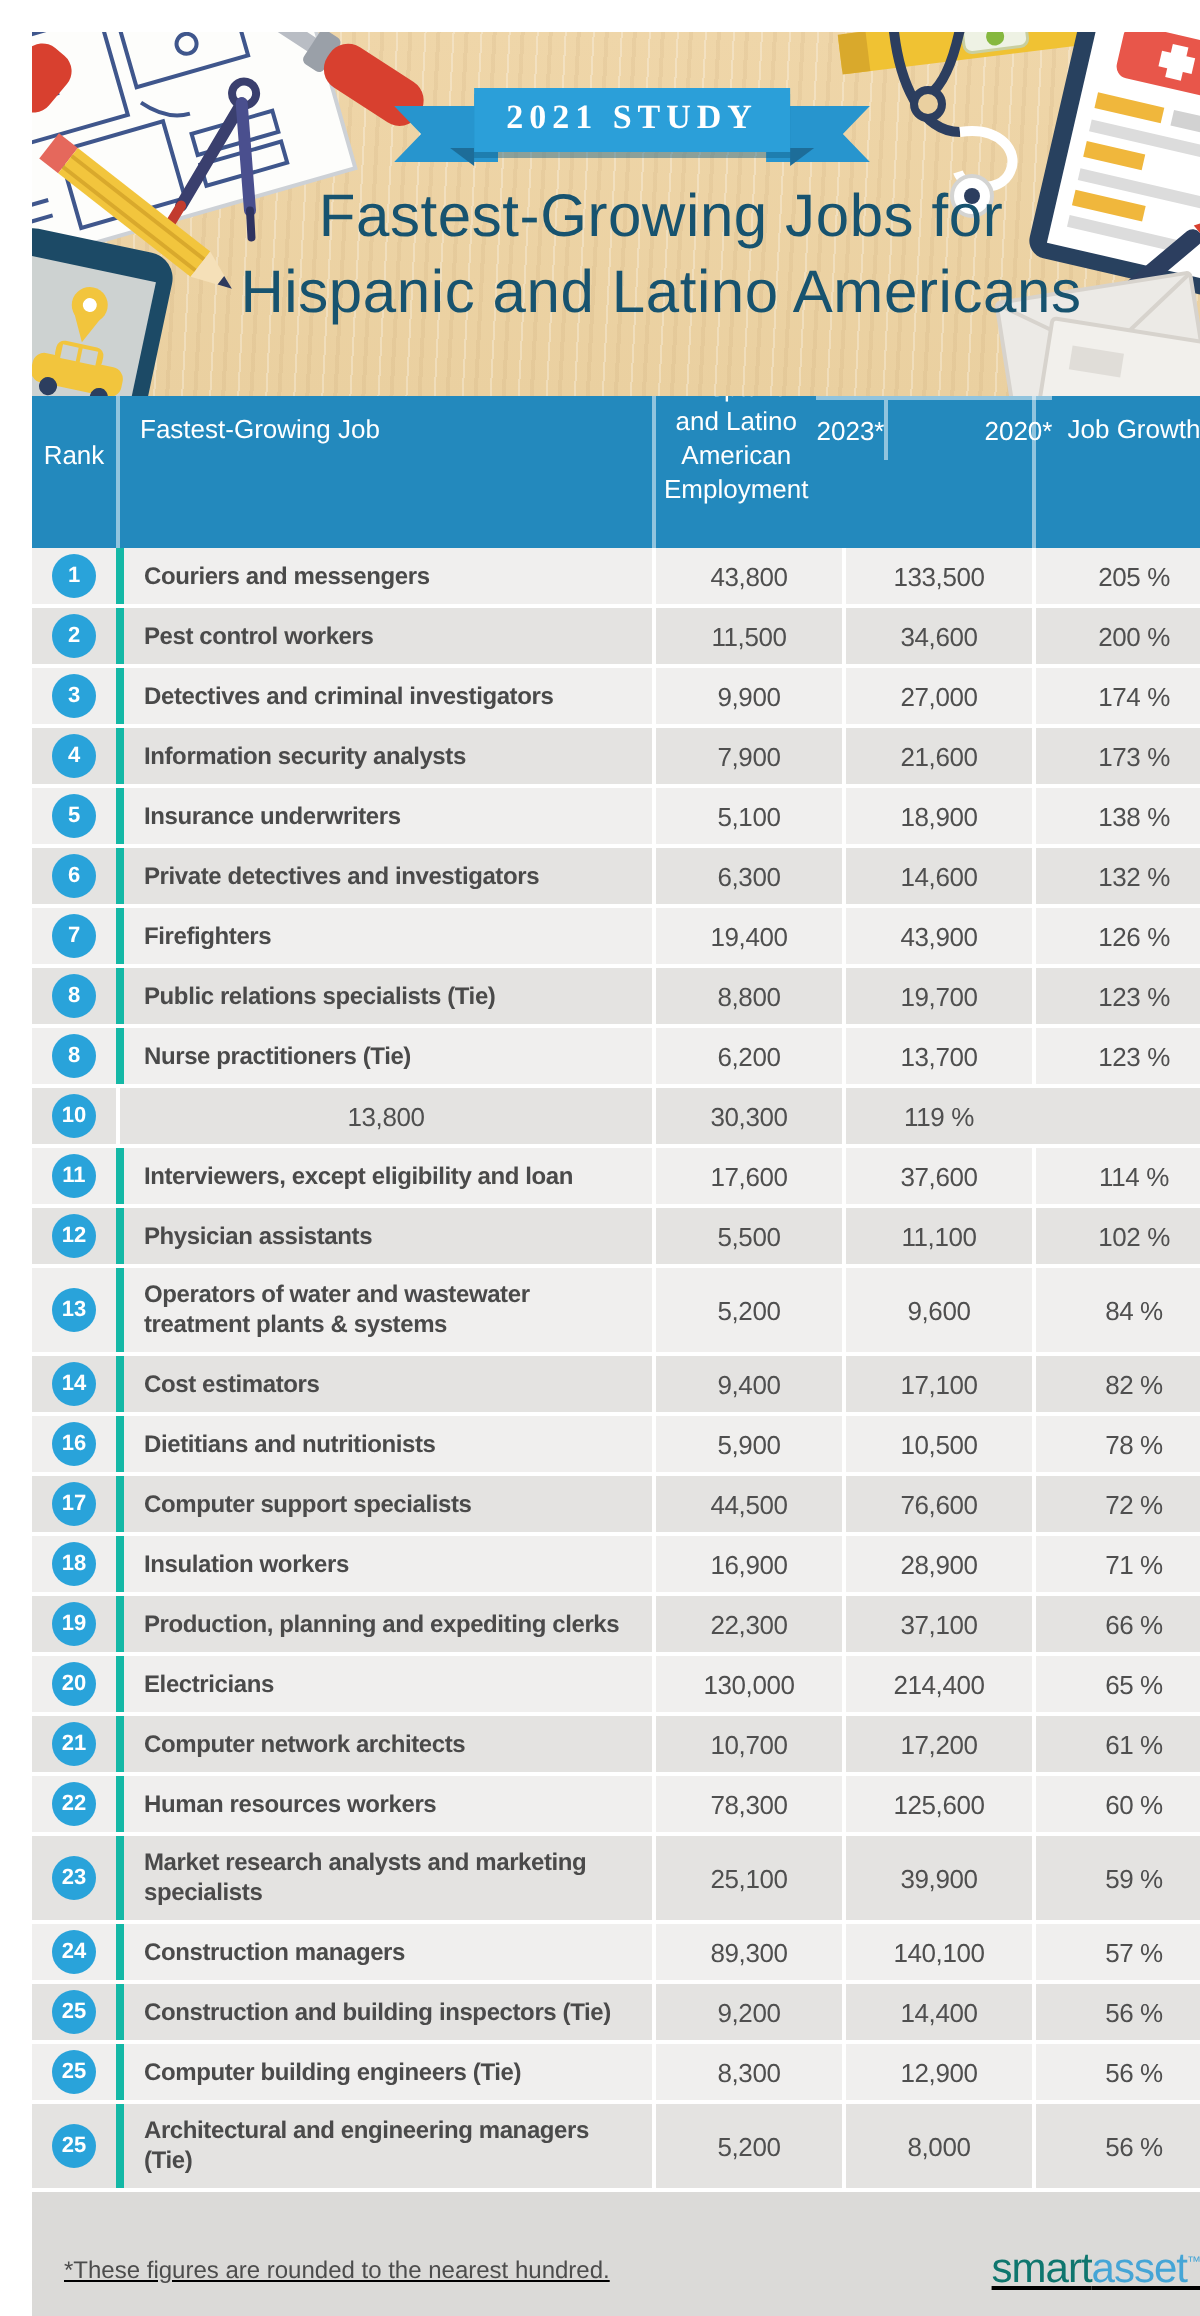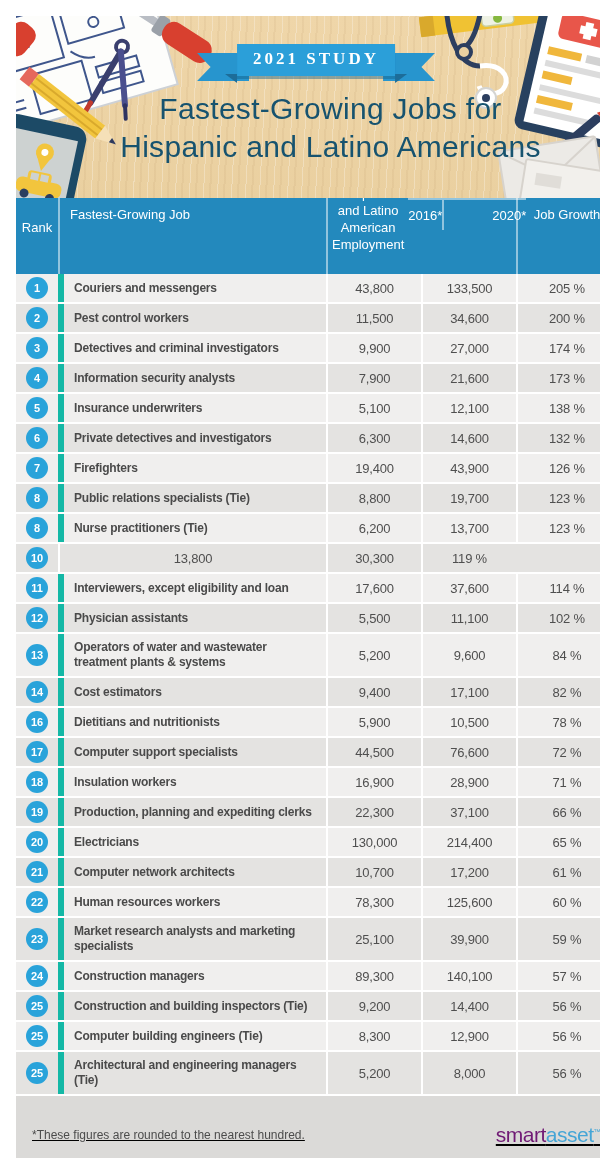--- a/index.html
+++ b/index.html
@@ -68,37 +68,37 @@
   }
   .row:nth-child(even) { background:#e4e3e1; }
   .cell { display:flex; align-items:center; min-height:28px; }
   .cell-rank { justify-content:center; }
   .badge {
     width:22px; height:22px; border-radius:50%; background:#29a3da;
     color:#fff; font-size:11px; font-weight:700;
     display:flex; align-items:center; justify-content:center;
   }
   .cell-job {
-    border-left:6px solid #14b8a6; padding:6px 8px 6px 10px;
+    border-left:4px solid #14b8a6; padding:6px 8px 6px 10px;
     font-weight:700; font-size:12px; color:#4a4a4a;
     letter-spacing:-.2px; line-height:15px;
   }
   .cell-num {
     border-left:2px solid #fff; justify-content:center;
     font-size:13px; color:#4f4f4f; letter-spacing:-.2px;
   }
 
   
   .footer {
     flex:1; background:#dbdad8; display:flex; align-items:center;
     justify-content:space-between; padding:0 16px;text-decoration:underline;
   }
   .footnote { font-size:12px; color:#4c4c4c; }
   .logo { font-size:21px; letter-spacing:-.5px; font-weight:500; }
-  .logo .smart { color:#701a75; }
+  .logo .smart { color:#0f766e; }
   .logo .asset { color:#45a5d6; }
   .logo .tm { font-size:7px; color:#45a5d6; vertical-align:super; }
 </style>
 </head>
 <body>
 
 <div class="poster">
 
   <div class="hero">
 
@@ -221,21 +221,21 @@
       <span>Hispanic and Latino Americans</span>
     </div>
   </div>
 
   <div class="thead">
     <div class="th th-rank">Rank</div>
     <div class="th th-job">Fastest-Growing Job</div>
     <div class="th th-group">
       <div class="group-label">Hispanic and Latino American Employment</div>
       <div class="subrow">
-        <div class="subcell sub-2016">2016*</div>
+        <div class="subcell sub-2016">2023*</div>
         <div class="subcell sub-2020">2020*</div>
       </div>
     </div>
     <div class="th th-growth">Job Growth</div>
   </div>
 
   <div class="tbody">
     <div class="row">
       <div class="cell cell-rank">
         <div class="badge">1</div>
@@ -275,21 +275,21 @@
       <div class="cell cell-num">21,600</div>
       <div class="cell cell-num">173 %</div>
     </div>
 
     <div class="row">
       <div class="cell cell-rank">
         <div class="badge">5</div>
       </div>
       <div class="cell cell-job">Insurance underwriters</div>
       <div class="cell cell-num">5,100</div>
-      <div class="cell cell-num">12,100</div>
+      <div class="cell cell-num">18,900</div>
       <div class="cell cell-num">138 %</div>
     </div>
 
     <div class="row">
       <div class="cell cell-rank">
         <div class="badge">6</div>
       </div>
       <div class="cell cell-job">Private detectives and investigators</div>
       <div class="cell cell-num">6,300</div>
       <div class="cell cell-num">14,600</div>

